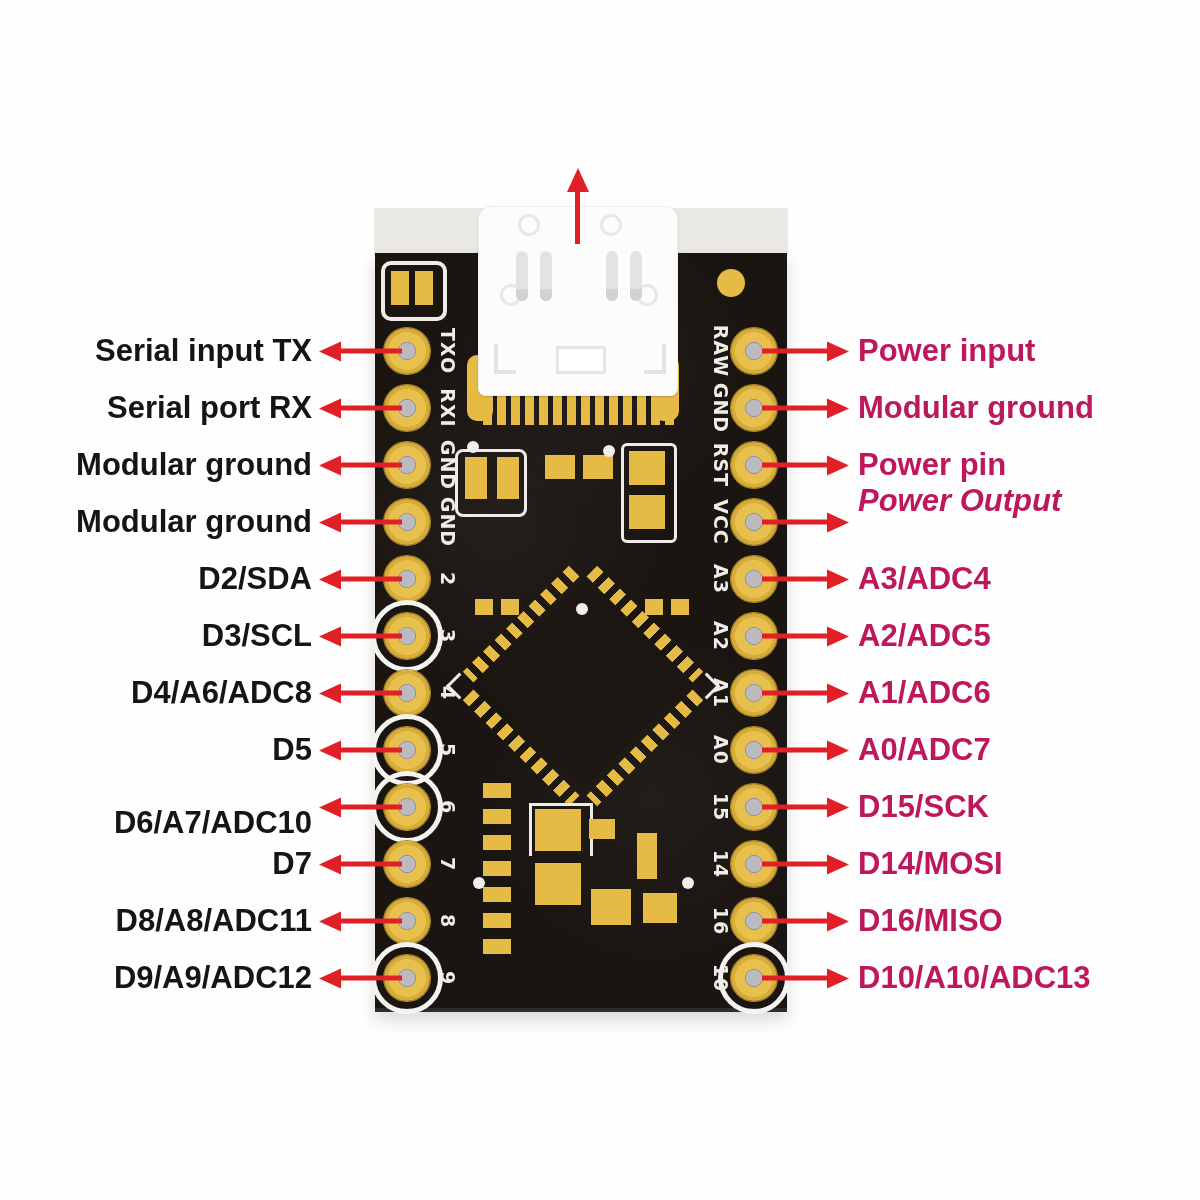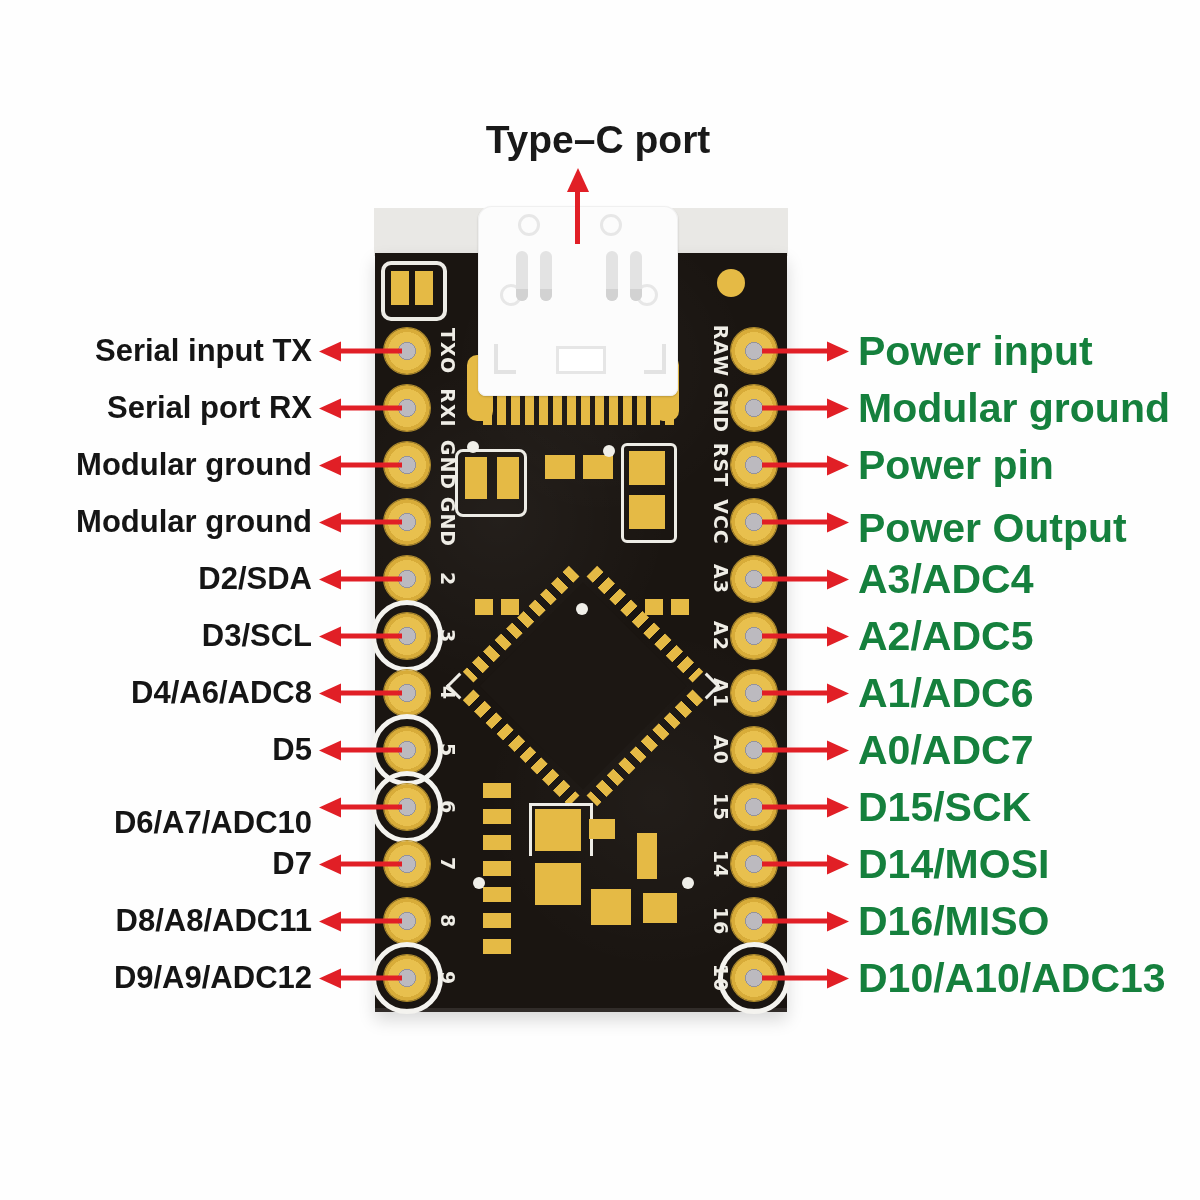--- a/index.html
+++ b/index.html
@@ -79,21 +79,21 @@
   .usb .slot{position:absolute;left:78px;top:140px;width:44px;height:22px;border:3px solid #e6e6e6;background:#ffffff;}
   .usb .lb{position:absolute;width:18px;height:26px;border-left:4px solid #e3e3e3;border-bottom:4px solid #e3e3e3;}
   .usb .rb{position:absolute;width:18px;height:26px;border-right:4px solid #e3e3e3;border-bottom:4px solid #e3e3e3;}
   
   .llabel{
     position:absolute;right:888px;transform:translateY(-50%);
     font-size:31px;font-weight:bold;color:#151515;white-space:nowrap;
   }
   .rlabel{
     position:absolute;left:858px;transform:translateY(-50%);
-    font-size:41px;font-weight:bold;color:#15803d;white-space:nowrap;
+    font-size:31px;font-weight:bold;color:#be185d;white-space:nowrap;
   }
   .arrow{position:absolute;height:5px;background:#e11f26;transform:translateY(-50%);}
   .arrow.dir-left::after{
     content:'';position:absolute;left:-21px;top:50%;transform:translateY(-50%);
     border-top:10px solid transparent;border-bottom:10px solid transparent;
     border-right:22px solid #e11f26;
   }
   .arrow.dir-right::after{
     content:'';position:absolute;right:-21px;top:50%;transform:translateY(-50%);
     border-top:10px solid transparent;border-bottom:10px solid transparent;
@@ -218,21 +218,20 @@
     <div class="c" style="left:158px;top:78px;"></div>
     <div class="bar" style="left:38px;top:45px;"></div>
     <div class="bar" style="left:62px;top:45px;"></div>
     <div class="bar" style="left:128px;top:45px;"></div>
     <div class="bar" style="left:152px;top:45px;"></div>
     <div class="slot"></div>
     <div class="lb" style="left:16px;top:138px;"></div>
     <div class="rb" style="left:166px;top:138px;"></div>
   </div>
 
-  <div class="title">Type–C port</div>
   <div class="up-arrow"></div>
 
   <div id="rows">
       <div class="arrow dir-left" style="top: 351px; left: 340px; width: 62px;"></div>
       <div class="llabel" style="top: 351px;">Serial input TX</div>
       <div class="arrow dir-left" style="top: 408px; left: 340px; width: 62px;"></div>
       <div class="llabel" style="top: 408px;">Serial port RX</div>
       <div class="arrow dir-left" style="top: 465px; left: 340px; width: 62px;"></div>
       <div class="llabel" style="top: 465px;">Modular ground</div>
       <div class="arrow dir-left" style="top: 522px; left: 340px; width: 62px;"></div>
@@ -253,21 +252,21 @@
       <div class="llabel" style="top: 921px;">D8/A8/ADC11</div>
       <div class="arrow dir-left" style="top: 978px; left: 340px; width: 62px;"></div>
       <div class="llabel" style="top: 978px;">D9/A9/ADC12</div>
       <div class="arrow dir-right" style="top: 351px; left: 762px; width: 66px;"></div>
       <div class="rlabel" style="top: 351px;">Power input</div>
       <div class="arrow dir-right" style="top: 408px; left: 762px; width: 66px;"></div>
       <div class="rlabel" style="top: 408px;">Modular ground</div>
       <div class="arrow dir-right" style="top: 465px; left: 762px; width: 66px;"></div>
       <div class="rlabel" style="top: 465px;">Power pin</div>
       <div class="arrow dir-right" style="top: 522px; left: 762px; width: 66px;"></div>
-      <div class="rlabel" style="top: 528px;">Power Output</div>
+      <div class="rlabel" style="top: 501px; font-style: italic;">Power Output</div>
       <div class="arrow dir-right" style="top: 579px; left: 762px; width: 66px;"></div>
       <div class="rlabel" style="top: 579px;">A3/ADC4</div>
       <div class="arrow dir-right" style="top: 636px; left: 762px; width: 66px;"></div>
       <div class="rlabel" style="top: 636px;">A2/ADC5</div>
       <div class="arrow dir-right" style="top: 693px; left: 762px; width: 66px;"></div>
       <div class="rlabel" style="top: 693px;">A1/ADC6</div>
       <div class="arrow dir-right" style="top: 750px; left: 762px; width: 66px;"></div>
       <div class="rlabel" style="top: 750px;">A0/ADC7</div>
       <div class="arrow dir-right" style="top: 807px; left: 762px; width: 66px;"></div>
       <div class="rlabel" style="top: 807px;">D15/SCK</div>

